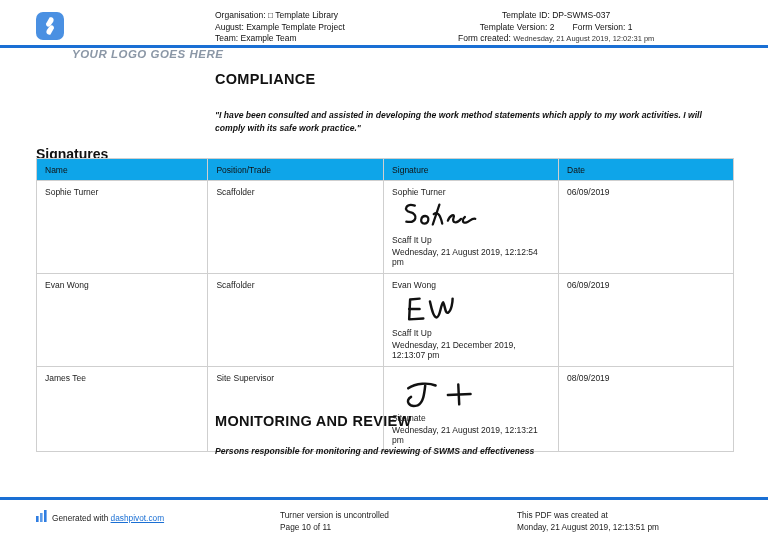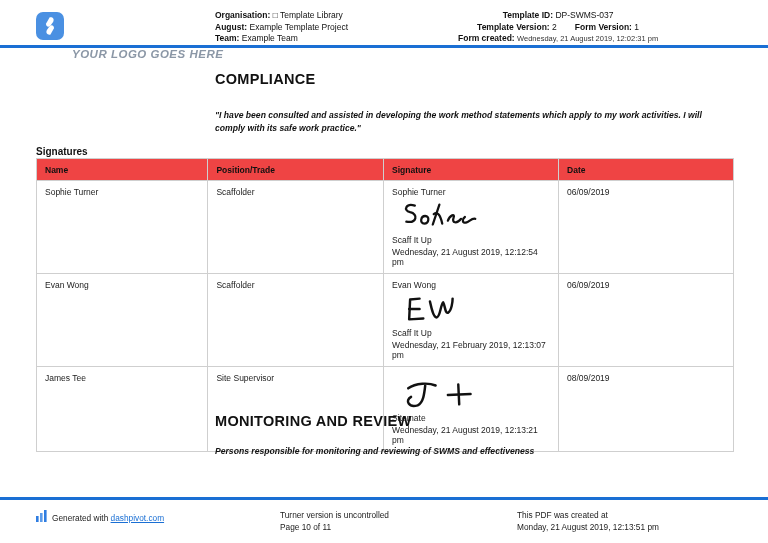--- a/index.html
+++ b/index.html
@@ -16,53 +16,53 @@
   }
   .logo-box svg { position:absolute; left:0; top:0; }
   .logo-text {
     position:absolute; left:72px; top:20px;
     font-size:11.5px; font-weight:bold; font-style:italic;
     color:#8b97a6; letter-spacing:0.5px;margin-top:28px;
   }
   .hdr-block { position:absolute; top:10px; font-size:8.5px; line-height:11.5px; color:#111; }
   .hdr-org { left:215px; }
   .hdr-tpl { left:458px;text-align:center; }
-  .hdr-block b { font-weight:bold; }
+  .hdr-block b { font-weight:normal; }
   .hdr-small { font-size:7.5px; color:#333; }
   .vgap { display:inline-block; width:18px; }
   .top-rule {
     position:absolute; left:0; top:45px; width:768px; height:3px; background:#1a6fd4;
   }
 
   
   .section-title {
     position:absolute; left:215px;
     font-size:14.5px; font-weight:bold; letter-spacing:0.3px; color:#111;
   }
   .statement {
     position:absolute; left:215px; width:505px;
     font-size:8.6px; font-weight:bold; font-style:italic; line-height:13px; color:#111;
   }
 
   
   .sig-label {
     position:absolute; left:36px; top:146px;
-    font-size:10px; font-weight:bold; color:#111;
+    font-size:14px; font-weight:bold; color:#111;
   }
   .sig-table {
     position:absolute; left:36px; top:158px; width:698px;
     border-collapse:collapse; table-layout:fixed;
     font-size:8.5px; color:#222;
   }
   .sig-table th, .sig-table td {
     border:1px solid #cfcfcf; vertical-align:top; text-align:left;
     padding:6px 8px;
   }
   .sig-table th {
-    background:#ef4444; font-weight:bold; color:#111;
+    background:#0ea5e9; font-weight:normal; color:#111;
     height:21px; padding-top:6px; padding-bottom:5px;
   }
   .sig-table td { height:70px; }
   .col-name { width:24.6%; } .col-pos { width:25.2%; }
   .col-sig { width:25.1%; }  .col-date { width:25.1%; }
   .sig-cell .signer { display:block; margin-bottom:1px; }
   .sig-cell svg { display:block; margin:2px 0 2px 6px; }
   .sig-cell .company { display:block; margin-top:2px; }
   .sig-cell .stamp { display:block; margin-top:2px; }
 
@@ -150,21 +150,21 @@
         <td class="sig-cell">
           <span class="signer">Evan Wong</span>
           <svg width="96" height="34" viewBox="0 0 100 36">
             <g stroke="#111" stroke-width="2.6" fill="none" stroke-linecap="round" stroke-linejoin="round">
               <path d="M22 7 L12 8 L11 29 L26 28"></path>
               <path d="M11 18 L22 18"></path>
               <path d="M33 10 C35 19 37 27 40 27 C44 27 44 14 47 11 C49 14 49 23 52 22 C56 20 57 10 57 7"></path>
             </g>
           </svg>
           <span class="company">Scaff It Up</span>
-          <span class="stamp">Wednesday, 21 February 2019, 12:13:07 pm</span>
+          <span class="stamp">Wednesday, 21 December 2019, 12:13:07 pm</span>
         </td>
         <td>06/09/2019</td>
       </tr>
       <tr>
         <td>James Tee</td>
         <td>Site Supervisor</td>
         <td class="sig-cell">
           <svg width="96" height="34" viewBox="0 0 100 36" style="margin-top:4px;">
             <g stroke="#111" stroke-width="2.6" fill="none" stroke-linecap="round" stroke-linejoin="round">
               <path d="M10 12 C18 6 32 6 39 9"></path>

